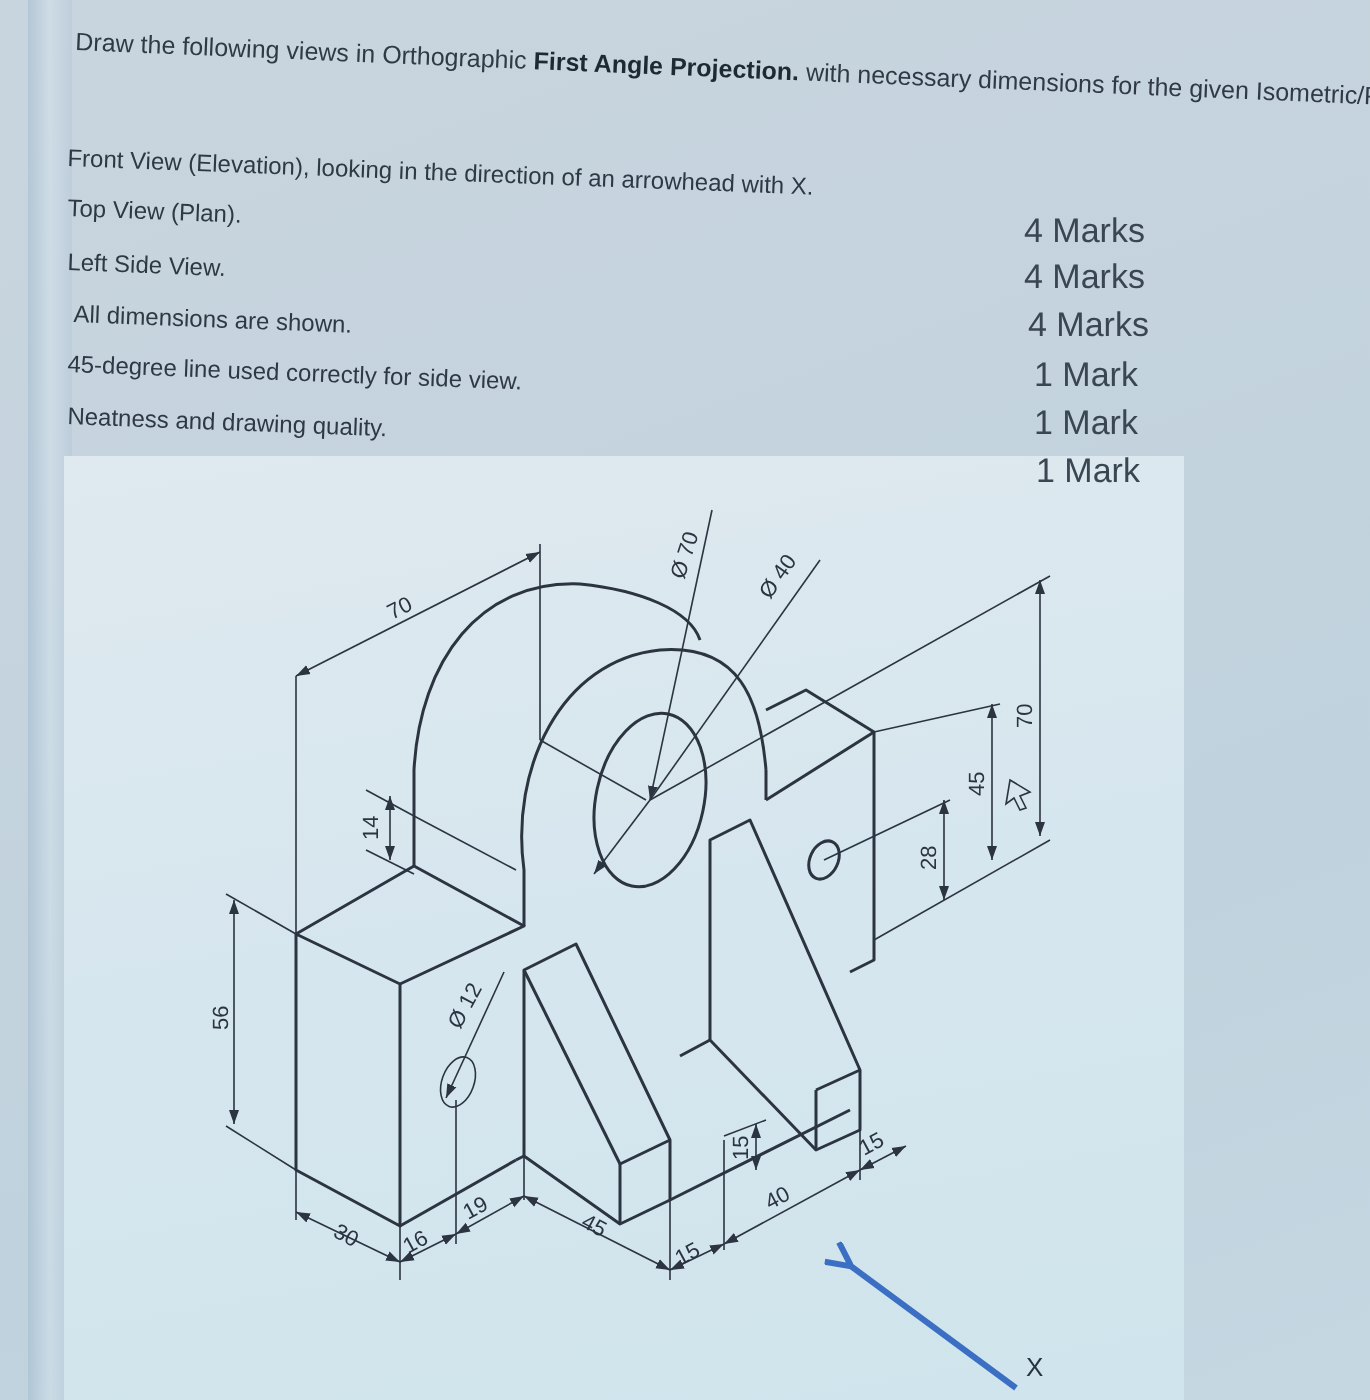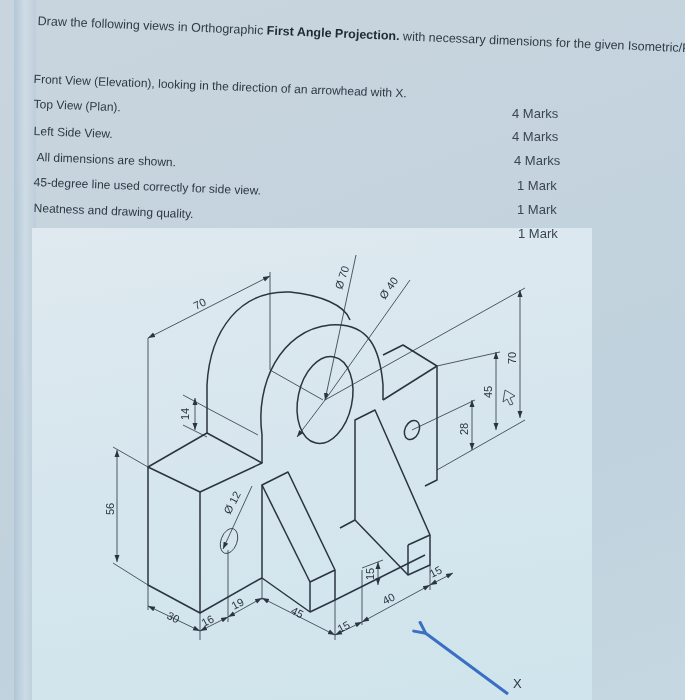--- a/index.html
+++ b/index.html
@@ -20,21 +20,21 @@
     position:absolute; left:38px; top:14px; width:660px;
     font-size:12.5px; color:#2f3a44; white-space:nowrap;
     transform: rotate(2.4deg); transform-origin:left top;
   }
   .title b { font-weight:bold; color:#1e2a33; }
   .crit {
     position:absolute; left:34px; font-size:12px; color:#2e3944; white-space:nowrap;
     transform-origin:left top;
   }
   .mark {
-    position:absolute; font-size:13px; color:#3a4652; white-space:nowrap;
+    position:absolute; font-size:17px; color:#3a4652; white-space:nowrap;
   }
   svg.drawing { position:absolute; left:0; top:0; }
   .dim { font-family:"Liberation Sans", sans-serif; font-size:11px; fill:#2b3440; }
 </style>
 </head>
 <body>
 
 <div class="frame-edge"></div>
 <div class="panel"></div>
 

